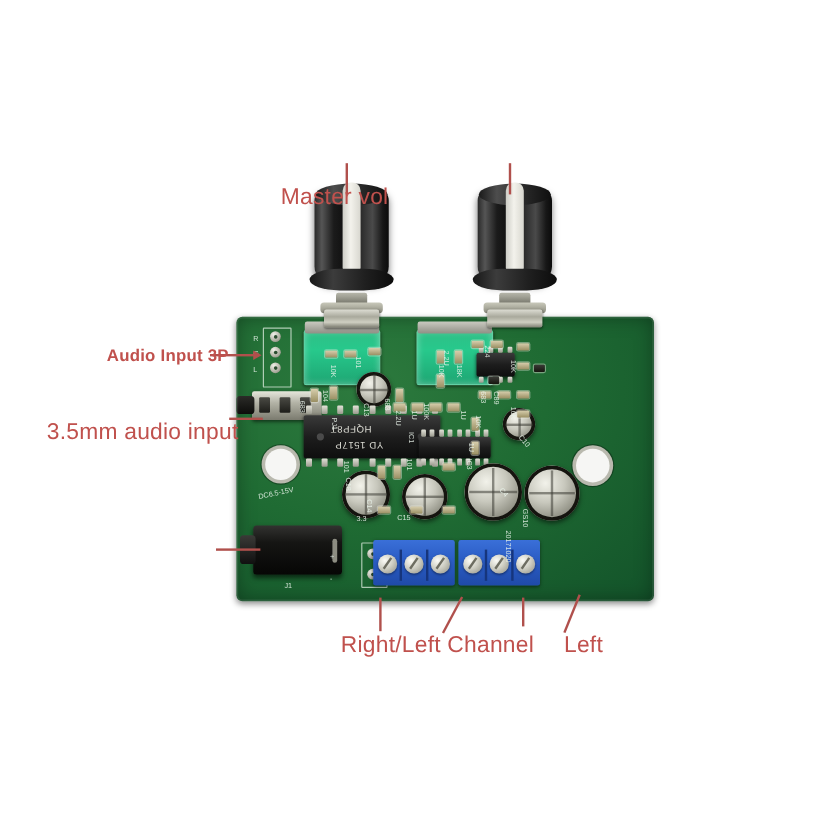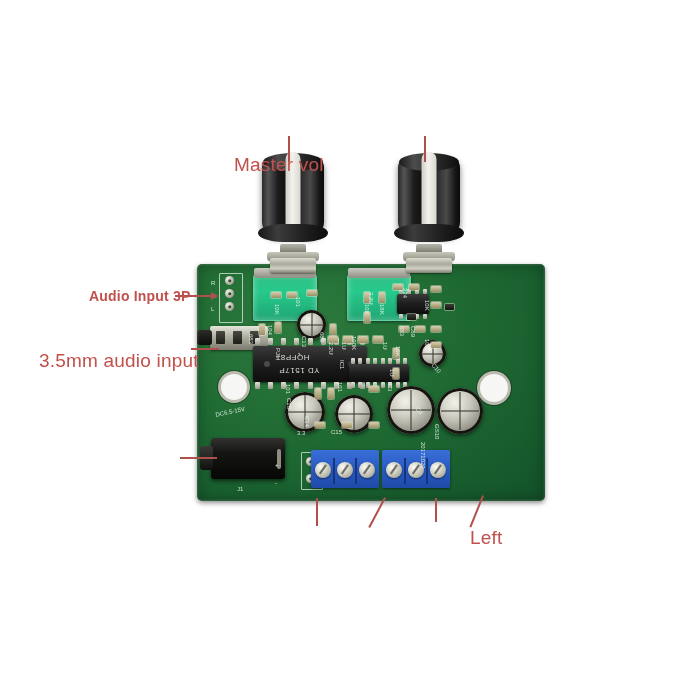--- a/index.html
+++ b/index.html
@@ -374,16 +374,17 @@
   <div class="lead diag" style="left:484px;top:496px;width:34px;transform:rotate(112deg);"></div>
 
   <div class="anno big" style="left:234px;top:118px;margin-top:36px;">Master vol</div>
 
 
   <div class="anno bold" style="left:89px;top:288px;text-align:right;">Audio Input 3P</div>
 
   <div class="anno big" style="left:39px;top:338px;margin-top:12px;">3.5mm audio input</div>
 
 
+  <div class="anno big" style="left:284px;top:527px;">Right/Left Channel</div>
 
   <div class="anno big" style="left:470px;top:527px;">Left</div>
 
 </div>
 
 </body></html>

